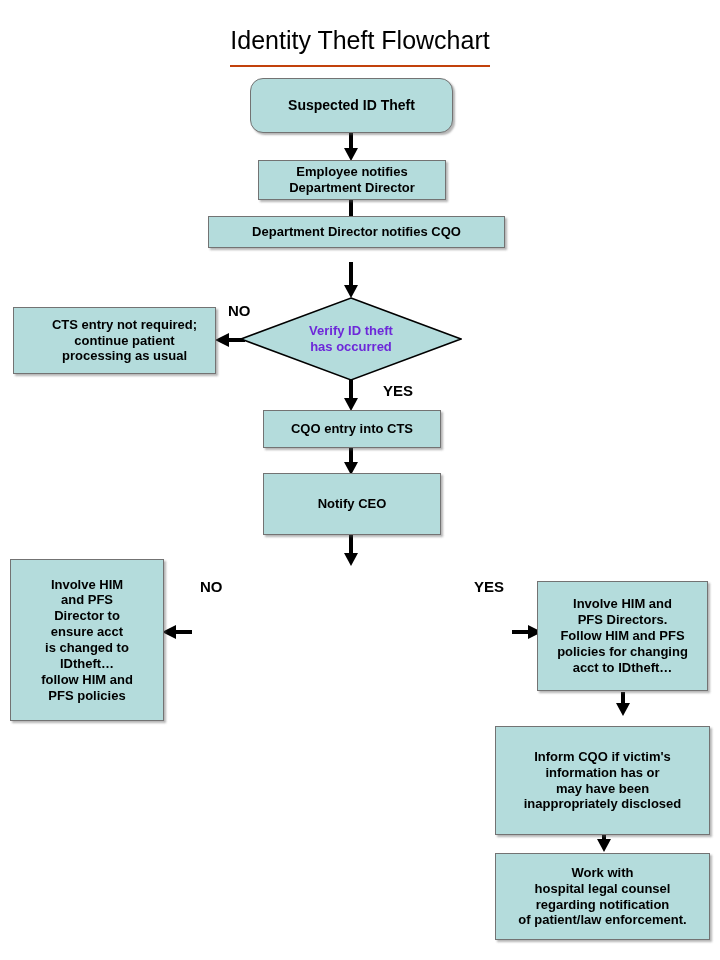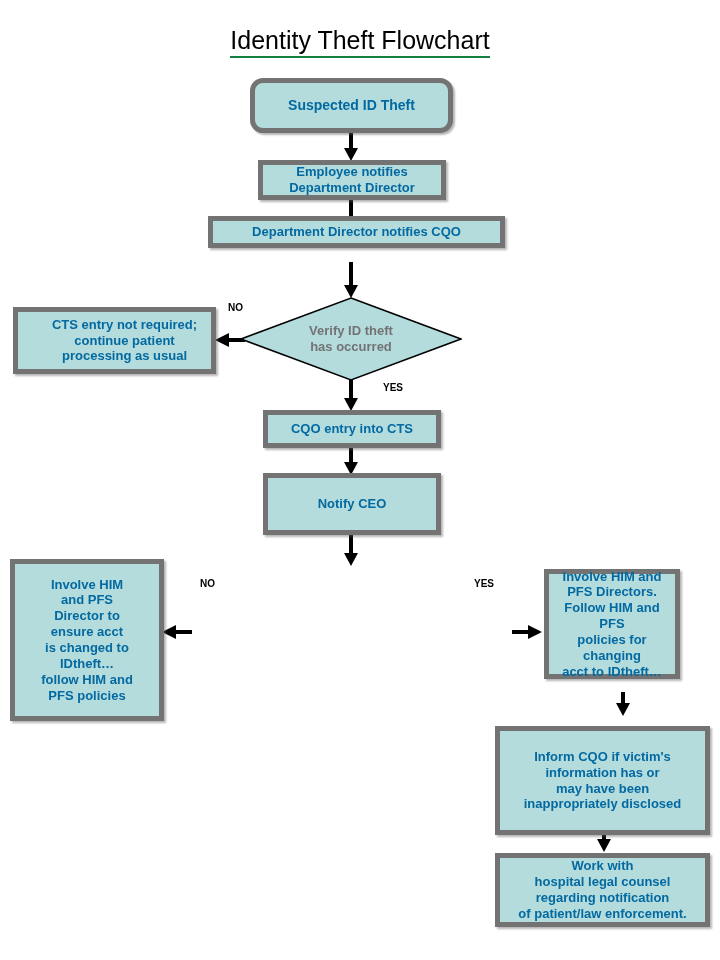--- a/index.html
+++ b/index.html
@@ -25,36 +25,36 @@
     left: 0;
     top: 26px;
     width: 720px;
     text-align: center;
     font-size: 25px;
     font-weight: normal;
     color: #000000;
     letter-spacing: 0px;
   }
   .title span {
-    border-bottom: 2px solid #15803d;
-    padding-bottom: 2px;
+    border-bottom: 2px solid #c2410c;
+    padding-bottom: 11px;
   }
 
   
   .node {
     position: absolute;
     box-sizing: border-box;
     background: #b4dcdc;
-    border: 5px solid #737373;
+    border: 1px solid #737373;
     box-shadow: 2px 2px 2px rgba(90,90,90,0.45);
     display: flex;
     align-items: center;
     justify-content: center;
     text-align: center;
-    color: #0369a1;
+    color: #000000;
     font-weight: bold;
     font-size: 13px;
     line-height: 1.22;
     padding: 2px 4px;
     white-space: pre-line;
   }
   .node.rounded {
     border-radius: 13px;
   }
 
@@ -72,35 +72,35 @@
   .diamond .dlabel {
     position: absolute;
     inset: 0;
     display: flex;
     align-items: center;
     justify-content: center;
     text-align: center;
     font-weight: bold;
     font-size: 13px;
     line-height: 1.22;
-    color: #737373;
+    color: #6d28d9;
     white-space: pre-line;
     pointer-events: none;
   }
 
   
   .conn {
     position: absolute;
   }
   .conn svg { display: block; }
 
   
   .edge-label {
     position: absolute;
-    font-size: 10px;
+    font-size: 15px;
     font-weight: bold;
     color: #000000;
     white-space: nowrap;
   }
 </style>
 </head>
 <body>
 
 <div id="canvas">
 
@@ -211,32 +211,32 @@
 
   <div class="node" style="left:10px; top:559px; width:154px; height:162px;">Involve HIM
 and PFS
 Director to
 ensure acct
 is changed to
 IDtheft…
 follow HIM and
 PFS policies</div>
 
-  <div class="node" style="left:537px; top:569px; width:136px; height:110px;margin-left:7px;">Involve HIM and
+  <div class="node" style="left:537px; top:581px; width:171px; height:110px;">Involve HIM and
 PFS Directors.
 Follow HIM and PFS
 policies for changing
 acct to IDtheft…</div>
 
   <div class="node" style="left:495px; top:726px; width:215px; height:109px;">Inform CQO if victim's
 information has or
 may have been
 inappropriately disclosed</div>
 
-  <div class="node" style="left:495px; top:853px; width:215px; height:74px;">Work with
+  <div class="node" style="left:495px; top:853px; width:215px; height:87px;">Work with
 hospital legal counsel
 regarding notification
 of patient/law enforcement.</div>
 
   <div class="edge-label" style="left:228px; top:302px;">NO</div>
 
   <div class="edge-label" style="left:383px; top:382px;">YES</div>
 
   <div class="edge-label" style="left:200px; top:578px;">NO</div>
 

